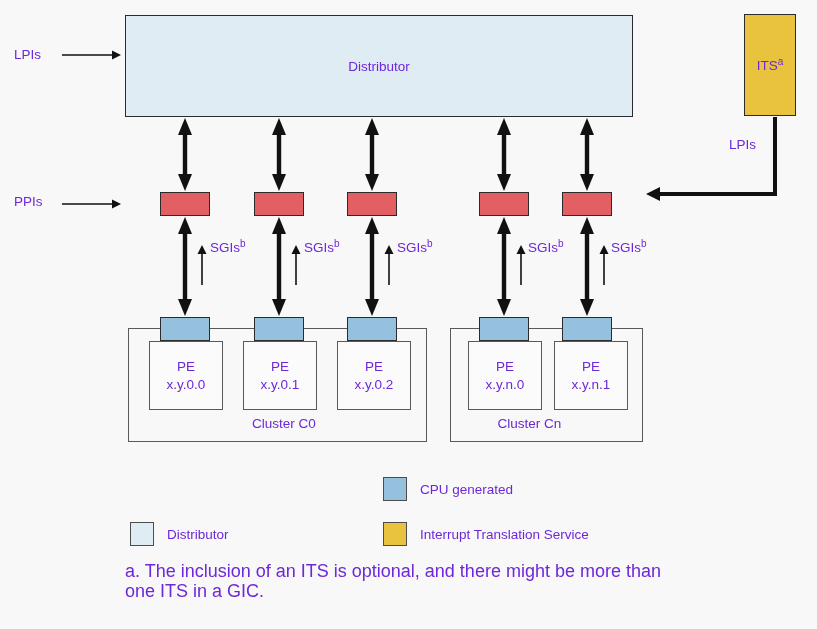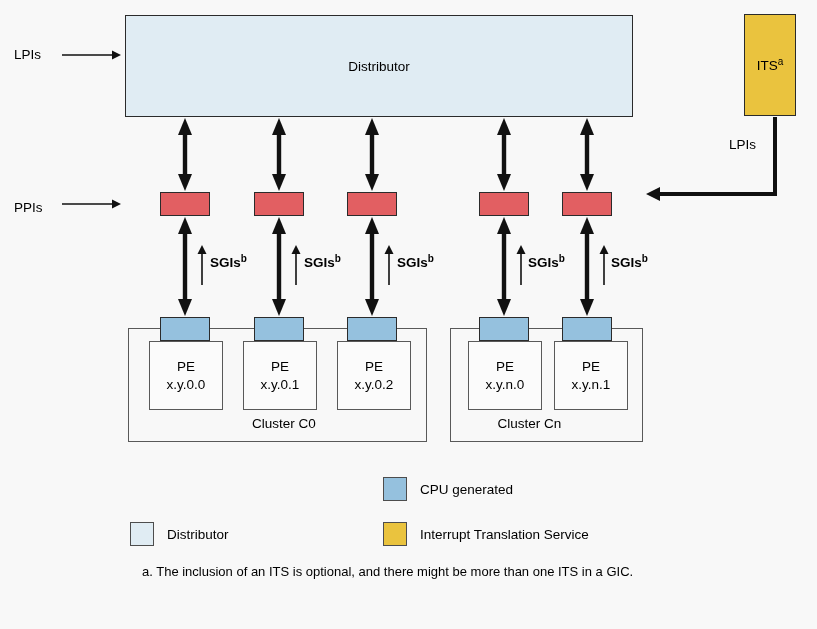--- a/index.html
+++ b/index.html
@@ -1,36 +1,36 @@
 <!DOCTYPE html>
 <html><head>
 <meta charset="utf-8">
 <style>
   html,body{margin:0;padding:0;background:#f8f8f8;}
   .canvas{
     position:relative;width:817px;height:629px;background:#f8f8f8;
-    font-family:"Liberation Sans","DejaVu Sans",sans-serif;color:#000000;
+    font-family:"Liberation Sans","DejaVu Sans",sans-serif;color:#6d28d9;
     overflow:hidden;
   }
   .arrows{position:absolute;left:0;top:0;width:817px;height:629px;z-index:3;pointer-events:none;}
   .box{position:absolute;box-sizing:border-box;border:1.4px solid #2b2b2b;display:flex;align-items:center;justify-content:center;}
   .distributor{left:125px;top:15px;width:508px;height:102px;font-size:13.5px;z-index:2;}
   .its{left:744px;top:14px;width:52px;height:102px;font-size:13.5px;z-index:2;}
   .redistributor{top:192px;width:50px;height:24px;z-index:2;}
   .cpu-if{top:317px;width:50px;height:24px;z-index:2;}
   .cluster{position:absolute;box-sizing:border-box;border:1px solid #595959;top:328px;height:114px;z-index:1;}
   .cluster-label{position:absolute;top:416px;text-align:center;font-size:13.5px;z-index:2;}
   .pe{position:absolute;box-sizing:border-box;border:1px solid #595959;background:#fbfbfb;top:341px;width:74px;height:69px;
       display:flex;flex-direction:column;align-items:center;justify-content:center;font-size:13.5px;line-height:18px;z-index:2;}
   .flow-label{position:absolute;font-size:13.5px;z-index:2;}
-  .sgi-label{position:absolute;top:255px;font-size:13.5px;z-index:4;white-space:nowrap;font-weight:bold;}
+  .sgi-label{position:absolute;top:240px;font-size:13.5px;z-index:4;white-space:nowrap;}
   sup{font-size:10px;line-height:0;}
   .legend-item{position:absolute;display:flex;align-items:center;gap:13px;height:26px;font-size:13.5px;z-index:2;}
   .swatch{width:24px;height:24px;box-sizing:border-box;border:1px solid #4d4d4d;flex:0 0 auto;}
-  .footnotes{position:absolute;left:142px;top:562px;width:556px;font-size:13px;line-height:19.5px;z-index:2;}
+  .footnotes{position:absolute;left:125px;top:562px;width:556px;font-size:18px;line-height:19.5px;z-index:2;}
 </style>
 </head>
 <body>
 
 <div class="canvas">
 
   <svg class="arrows" viewBox="0 0 817 629" fill="#111" stroke="#111">
 
     <g>
       <line x1="62" y1="55" x2="112" y2="55" stroke-width="1.6"></line>
@@ -99,21 +99,21 @@
 
   <div class="box distributor" style="background-color: rgb(224, 236, 243);">
     <span>Distributor</span>
   </div>
 
   <div class="box its" style="background-color: rgb(234, 195, 62);">
     <span><span>ITS</span><sup>a</sup></span>
   </div>
 
   <div class="flow-label" style="left:14px;top:47px">LPIs</div>
-  <div class="flow-label" style="left:14px;top:200px">PPIs</div>
+  <div class="flow-label" style="left:14px;top:194px">PPIs</div>
   <div class="flow-label" style="left:729px;top:137px">LPIs</div>
 
   <div class="box redistributor" style="left: 160px; background-color: rgb(226, 95, 98);"></div>
   <div class="box redistributor" style="left: 254px; background-color: rgb(226, 95, 98);"></div>
   <div class="box redistributor" style="left: 347px; background-color: rgb(226, 95, 98);"></div>
   <div class="box redistributor" style="left: 479px; background-color: rgb(226, 95, 98);"></div>
   <div class="box redistributor" style="left: 562px; background-color: rgb(226, 95, 98);"></div>
 
   <div class="sgi-label" style="left:210px"><span>SGIs</span><sup>b</sup></div>
   <div class="sgi-label" style="left:304px"><span>SGIs</span><sup>b</sup></div>

